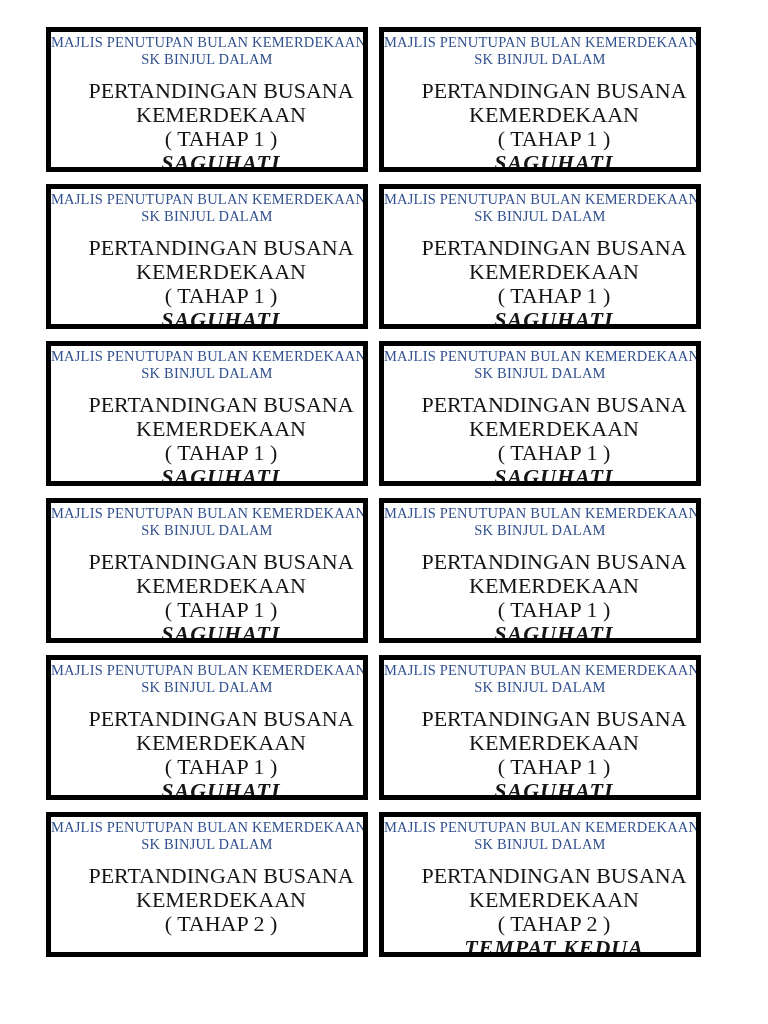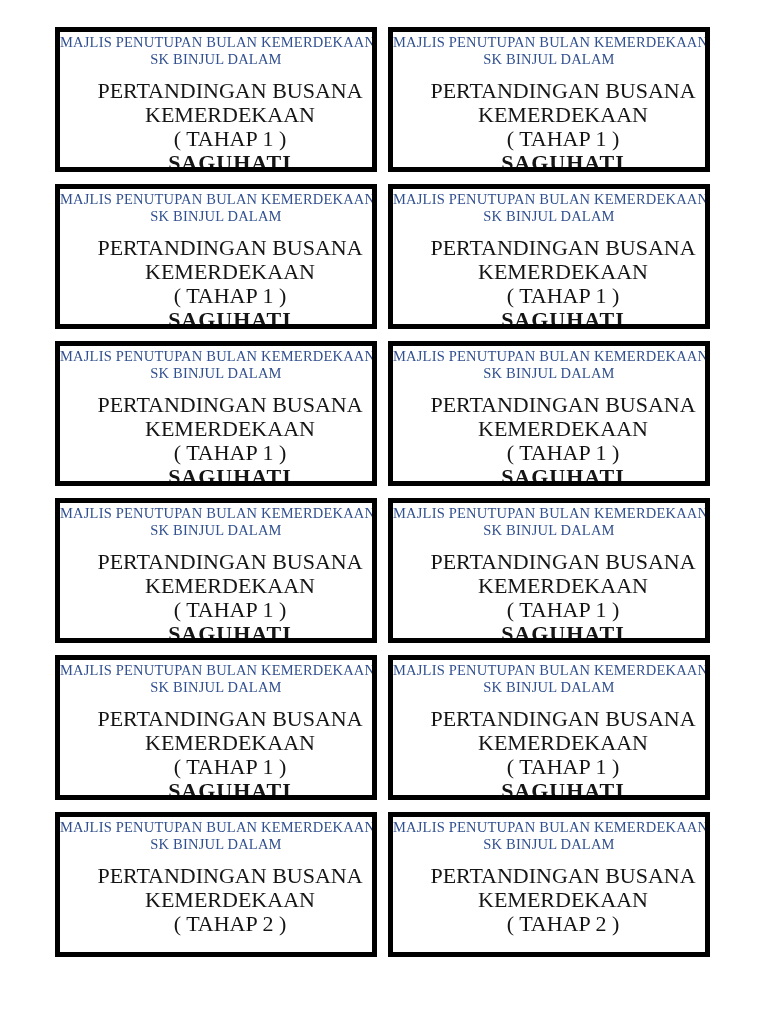--- a/index.html
+++ b/index.html
@@ -9,21 +9,21 @@
     font-family: "Liberation Serif", serif;
     overflow: hidden;
   }
   .page {
     position: relative;
     width: 768px; height: 1024px;
     background: var(--page-bg, #ffffff);
   }
   .label-grid {
     position: absolute;
-    left: 55px; top: 27px;
+    left: 46px; top: 27px;
     display: grid;
     grid-template-columns: 322px 322px;
     column-gap: 11px;
     row-gap: 12px;
   }
   .card {
     width: 322px; height: 145px;
     background: var(--card-bg, #ffffff);
     border: 5px solid var(--card-border, #000000);
     overflow: hidden;
@@ -41,20 +41,21 @@
     margin-top: 11px;
     color: var(--body-color, #151515);
     font-size: 22px;
     line-height: 24px;
     white-space: nowrap;
     padding-left: 28px;
   }
   .award-line {
     font-weight: bold;
     letter-spacing: 1px;
+    font-style: italic;
   }
 </style>
 </head>
 <body>
 
 <div class="page">
   <div class="label-grid">
 
     <div class="card">
       <div class="card-header">
@@ -200,17 +201,18 @@
 
     <div class="card">
       <div class="card-header">
         <div>MAJLIS PENUTUPAN BULAN KEMERDEKAAN</div>
         <div>SK BINJUL DALAM</div>
       </div>
       <div class="card-body">
         <div>PERTANDINGAN BUSANA</div>
         <div>KEMERDEKAAN</div>
         <div>( TAHAP 2 )</div>
+        <div class="award-line">TEMPAT KEDUA</div>
       </div>
     </div>
 
   </div>
 </div>
 
 </body></html>

